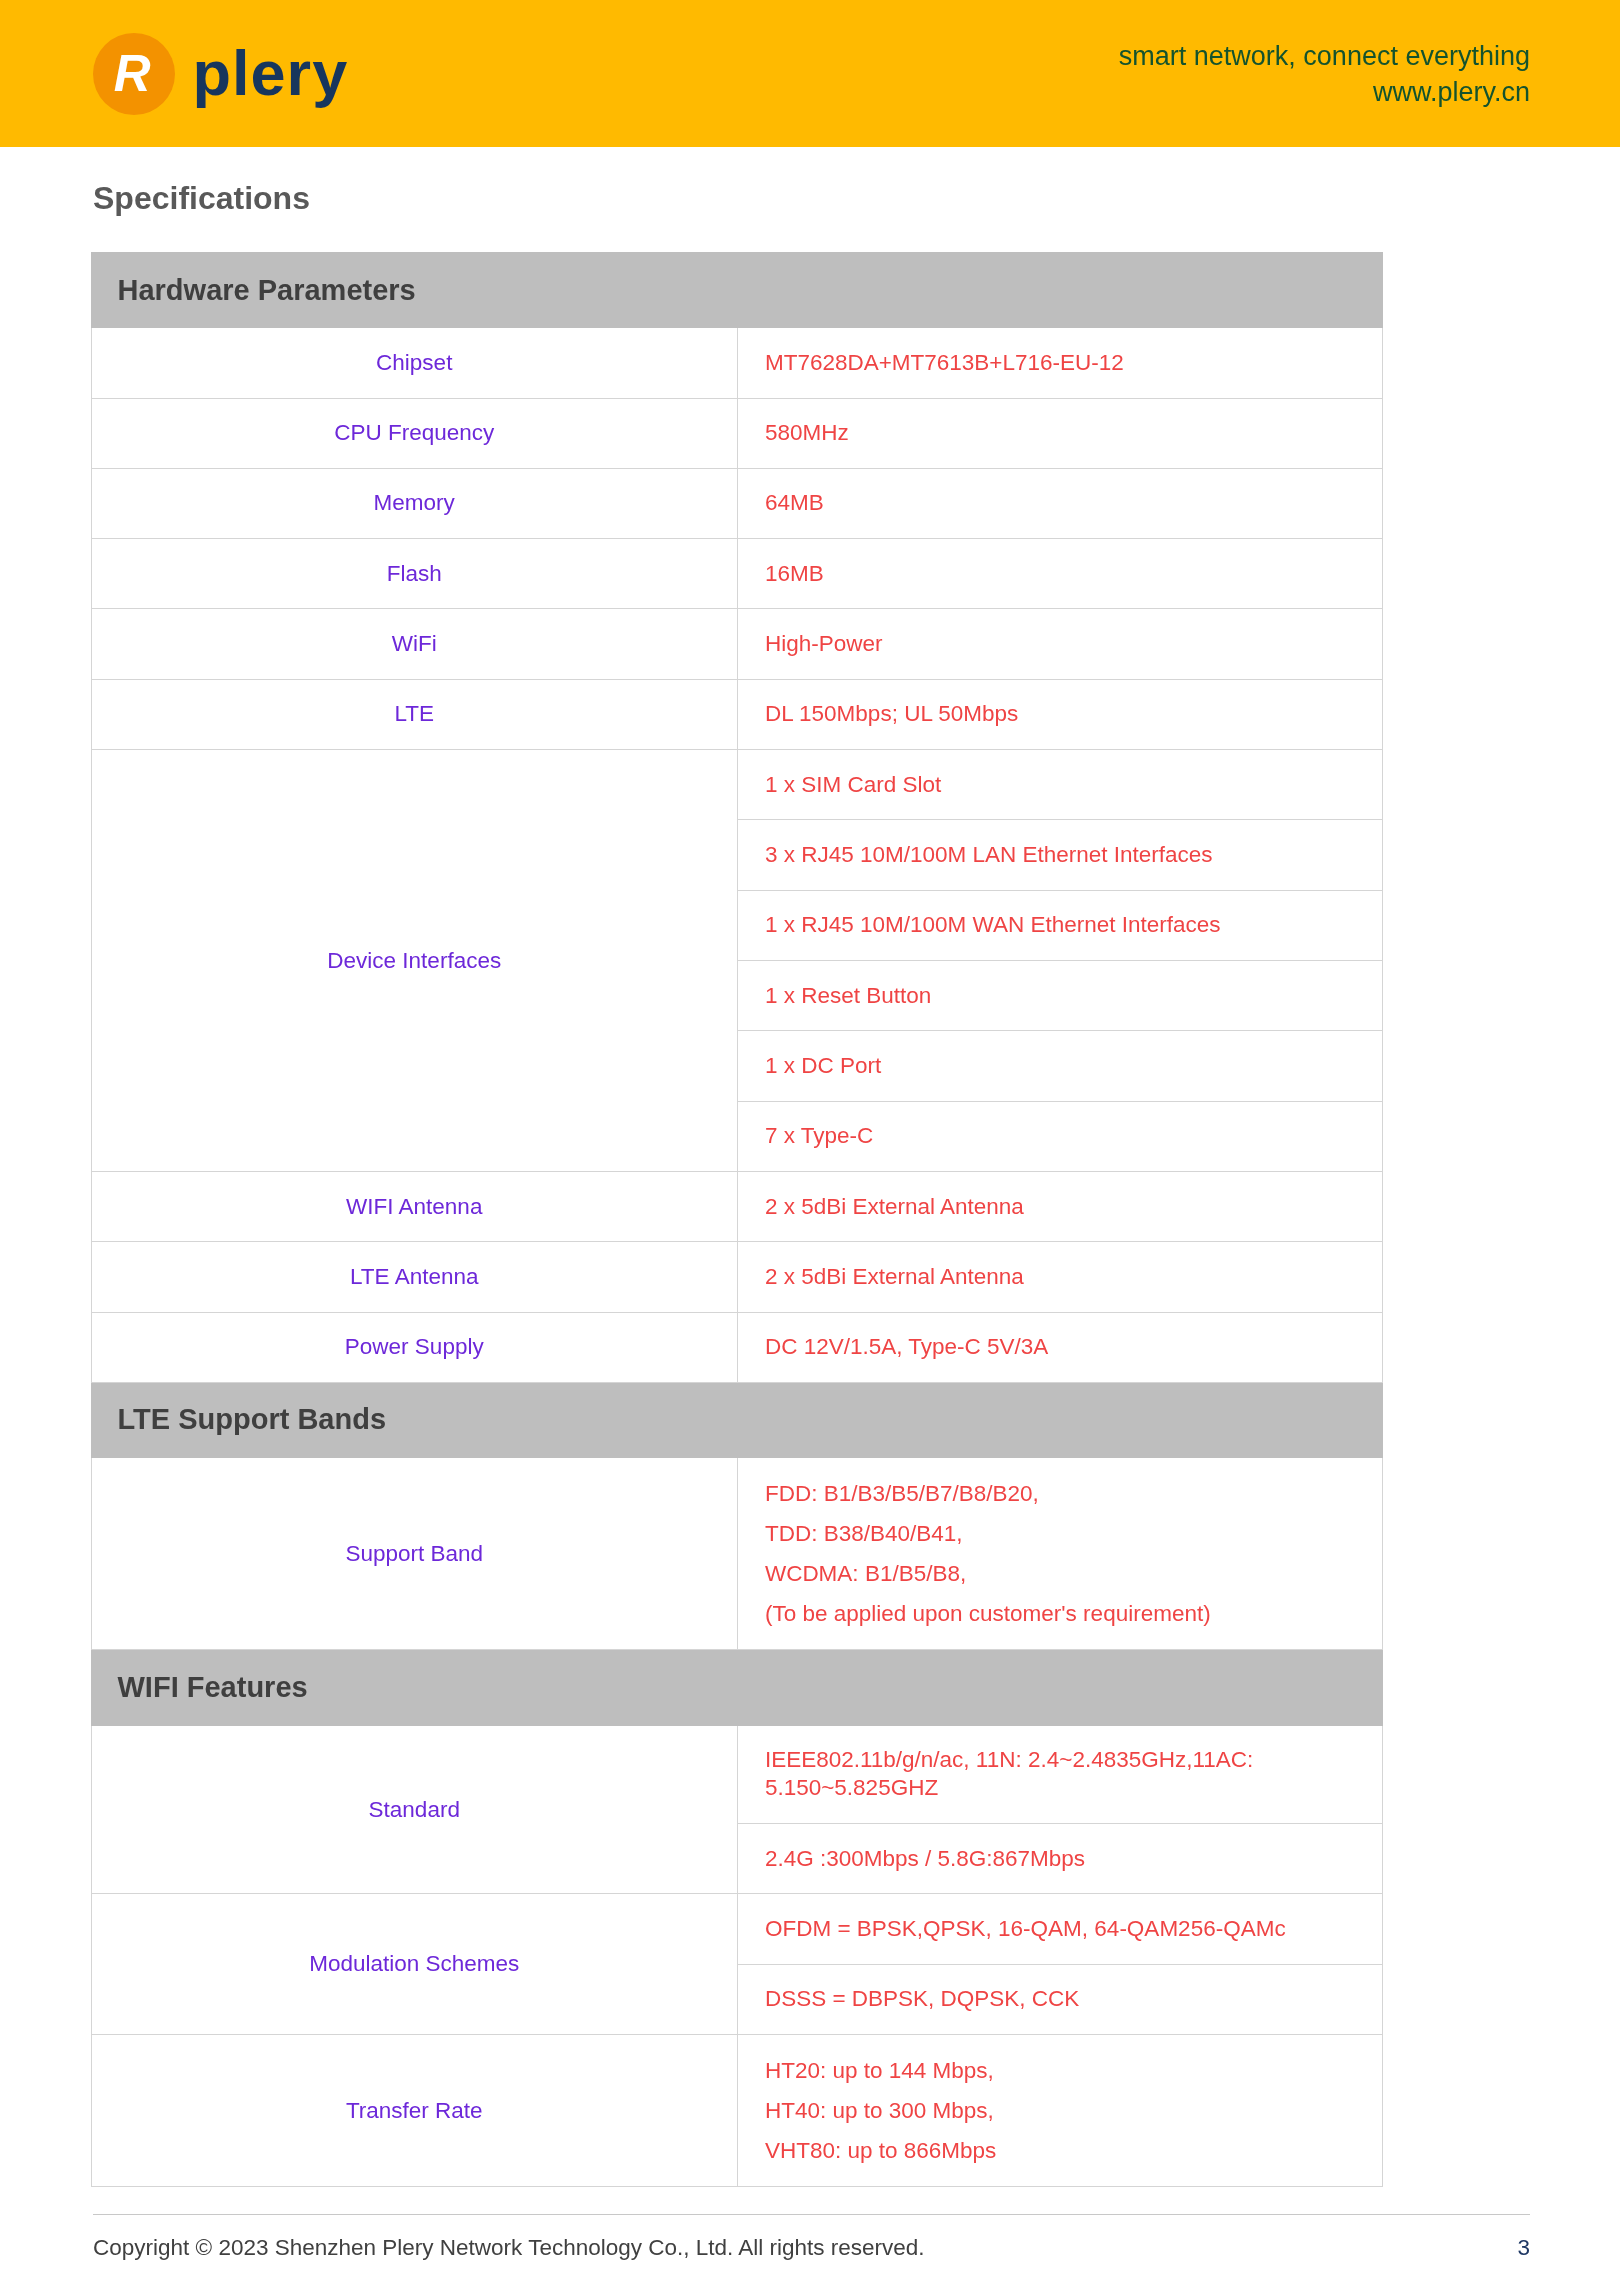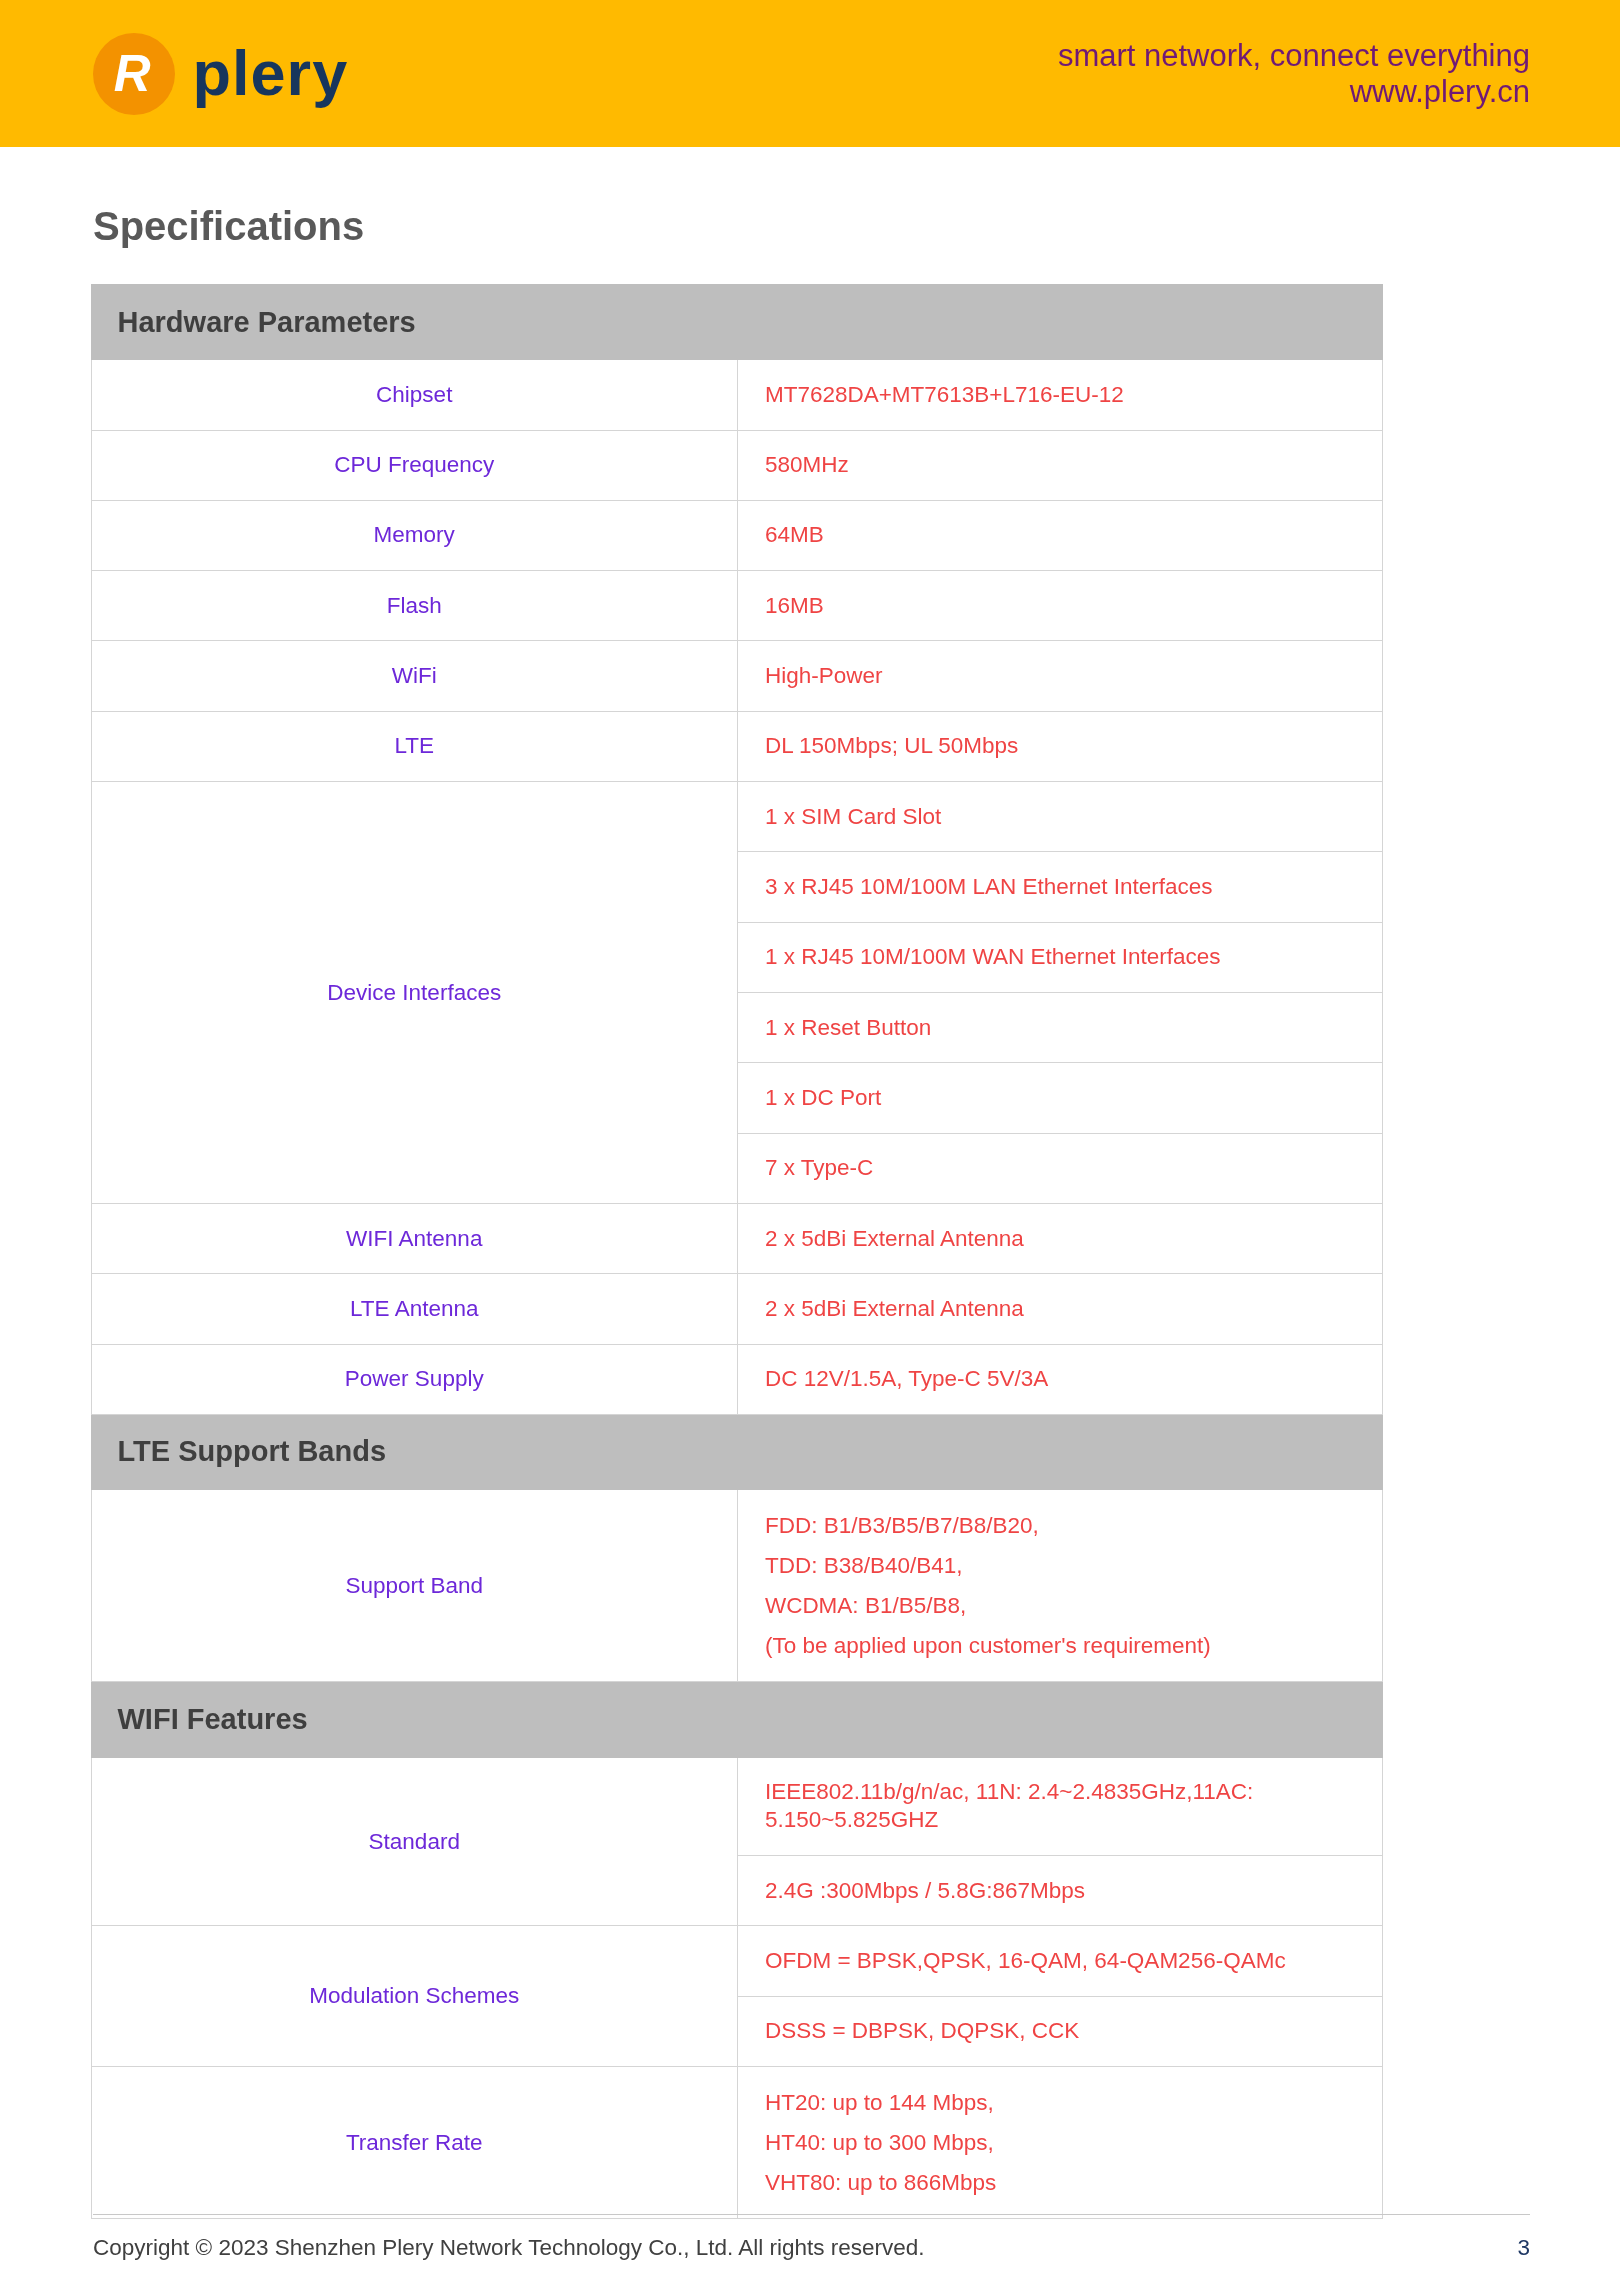--- a/index.html
+++ b/index.html
@@ -29,30 +29,30 @@
     display: flex; align-items: center; justify-content: center;
     font-weight: bold; font-style: italic; font-size: 51px;
     padding-right: 3.9px;
   }
   .logo-text {
     font-size: 63px; font-weight: bold; color: #17365D;
     letter-spacing: 1px; line-height: 1;
   }
   .header-right {
     text-align: right;
-    color: #701a75;
-    font-size: 31px;
+    color: #14532d;
+    font-size: 27px;
     line-height: 36px;
     font-weight: 500;
   }
 
   
   .page-title {
-    margin: 57px 0 35px 93px;
-    font-size: 40px;
+    margin: 33px 0 35px 93px;
+    font-size: 32px;
     font-weight: bold;
     color: #595959;
   }
 
   
   .spec-table {
     width: 1292px;
     margin-left: 91px;
     border-collapse: collapse;
     table-layout: fixed;

